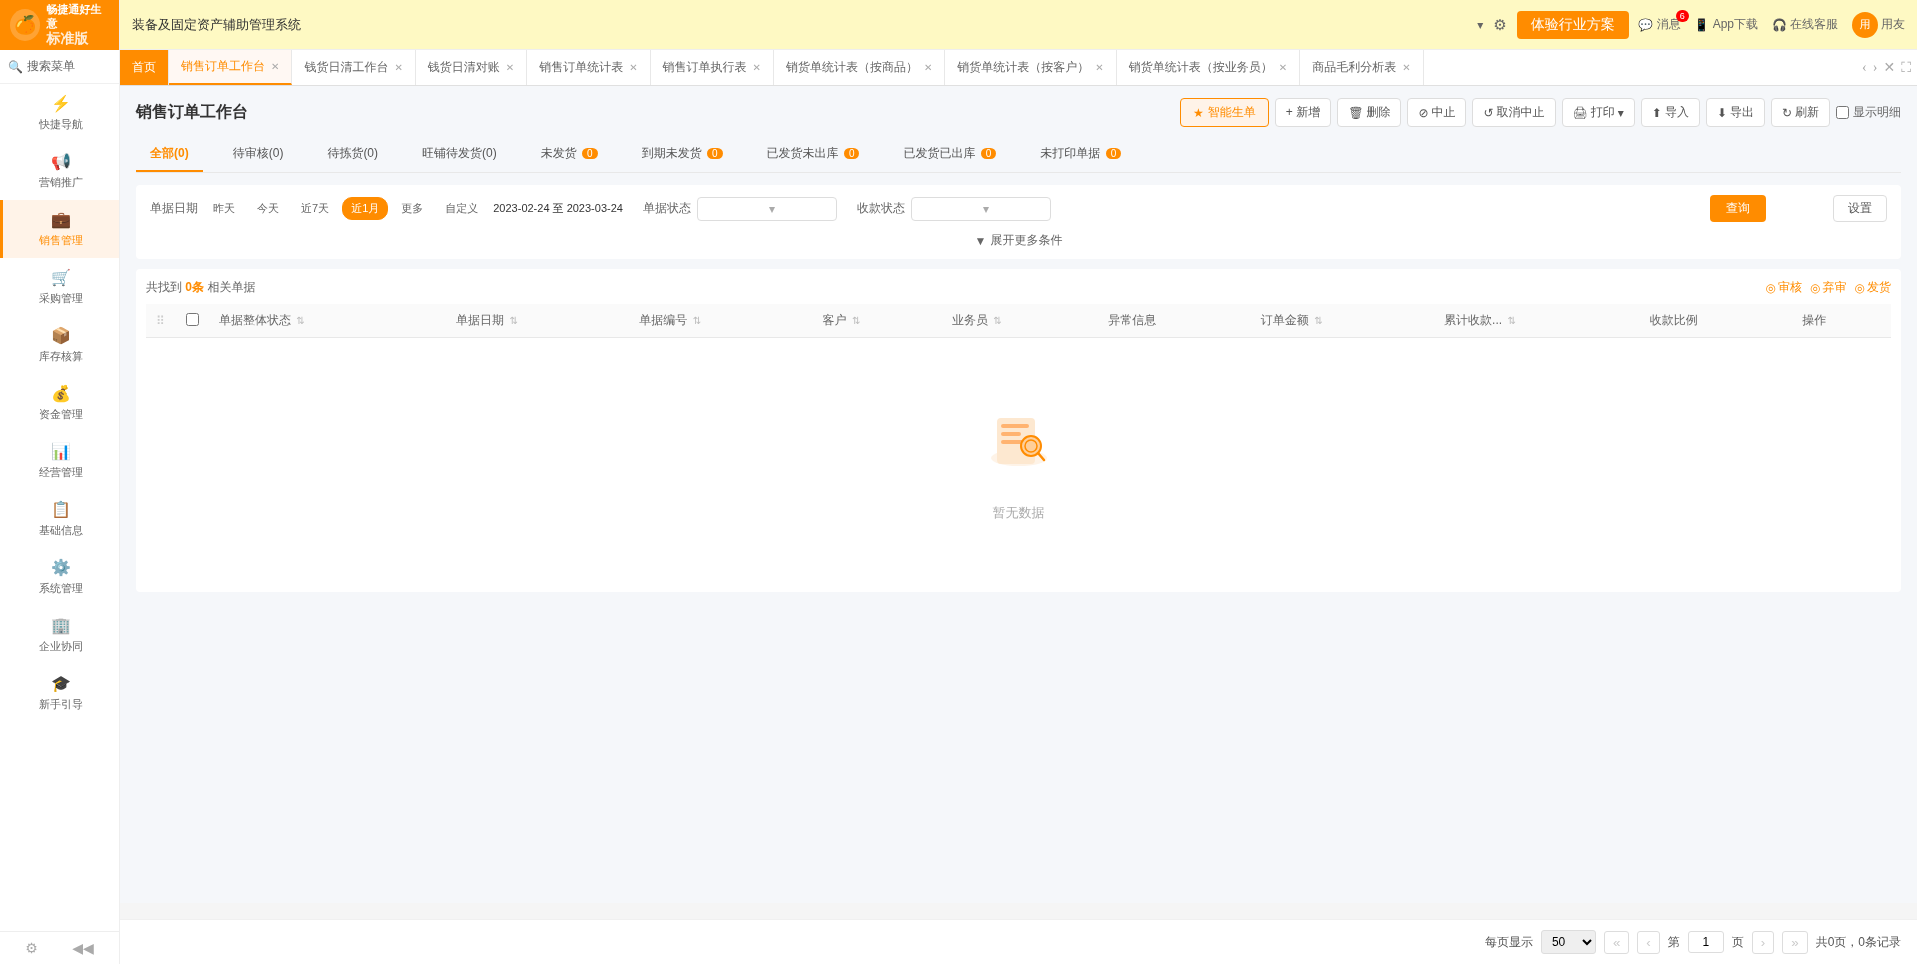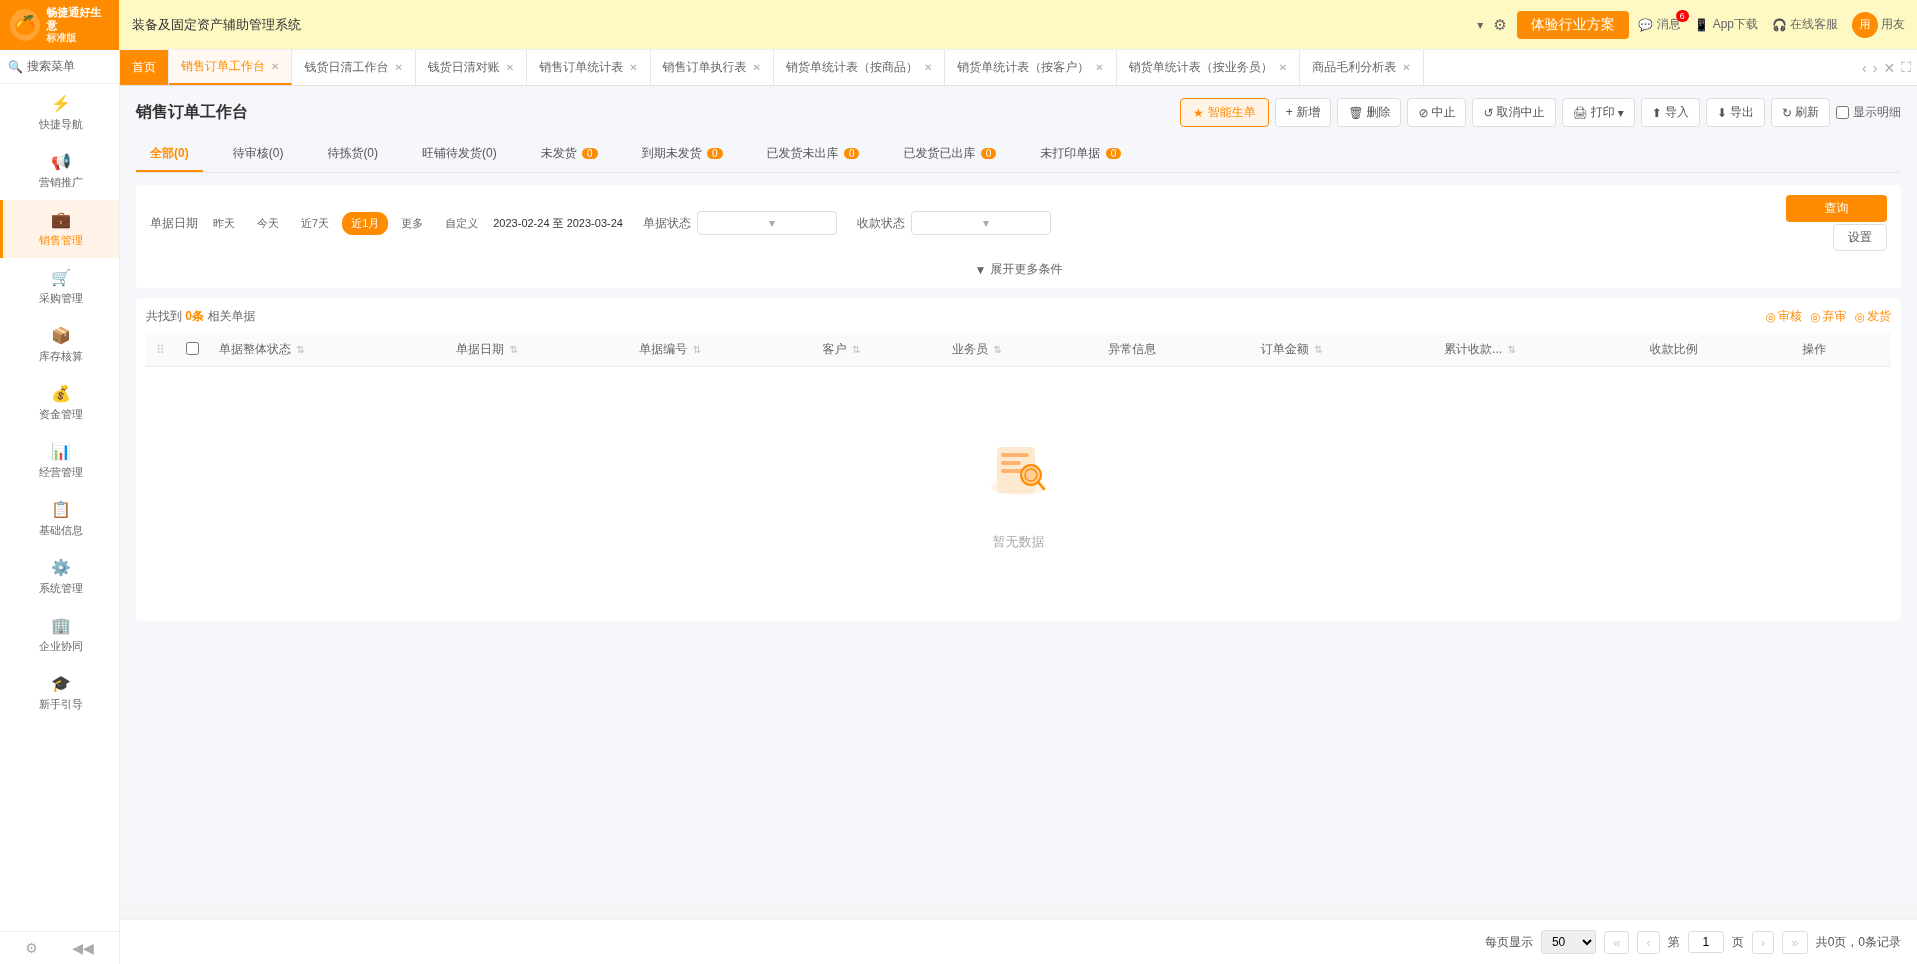--- a/index.html
+++ b/index.html
@@ -26,21 +26,21 @@
     .topbar-title { font-size: 13px; color: #333; flex: 1; }
     .topbar-dropdown { display: flex; align-items: center; gap: 4px; cursor: pointer; color: #666; font-size: 12px; }
     .topbar-btn-industry { background: #ff8c00; color: #fff; border: none; border-radius: 4px; padding: 5px 14px; cursor: pointer; font-size: 14px; }
     .topbar-icons { display: flex; align-items: center; gap: 14px; margin-left: auto; color: #666; font-size: 12px; }
     .topbar-icon-item { display: flex; align-items: center; gap: 3px; cursor: pointer; position: relative; }
     .badge-red { background: #f00; color: #fff; border-radius: 8px; font-size: 9px; padding: 1px 4px; position: absolute; top: -6px; right: -8px; }
     .gear-icon { font-size: 15px; cursor: pointer; color: #666; }
     .topbar-avatar { width: 26px; height: 26px; background: #ff8c00; border-radius: 50%; display: flex; align-items: center; justify-content: center; color: #fff; font-size: 11px; }
 
     
-    .tabbar { background: #fff; border-bottom: 1px solid #e0e0e0; display: flex; align-items: center; height: 36px; overflow: hidden; }
+    .tabbar { background: #fff; border-bottom: 1px solid #e0e0e0; display: flex; align-items: center; height: 36px; overflow: hidden; font-family: Liberation Serif, serif; }
     .tabbar-tab { display: flex; align-items: center; gap: 4px; padding: 0 12px; height: 100%; border-right: 1px solid #e8e8e8; cursor: pointer; color: #666; font-size: 12px; white-space: nowrap; flex-shrink: 0; }
     .tabbar-tab.active { background: #fff8f3; color: #ff8c00; border-bottom: 2px solid #ff8c00; }
     .tabbar-tab.home { background: #ff8c00; color: #fff; }
     .tabbar-close { font-size: 10px; color: #aaa; margin-left: 2px; }
     .tabbar-arrows { display: flex; align-items: center; margin-left: auto; padding: 0 4px; gap: 2px; }
     .tabbar-arrow { cursor: pointer; color: #aaa; font-size: 14px; padding: 2px; }
     .tabbar-pin { cursor: pointer; color: #aaa; font-size: 14px; padding: 2px; }
 
     
     .content { flex: 1; overflow: auto; background: #f5f7fa; }
@@ -66,21 +66,21 @@
     .filter-row { display: flex; align-items: center; gap: 20px; flex-wrap: wrap; }
     .filter-item { display: flex; align-items: center; gap: 6px; }
     .filter-label { color: #666; font-size: 12px; white-space: nowrap; }
     .filter-date-group { display: flex; align-items: center; gap: 4px; }
     .filter-date-btn { padding: 3px 8px; border-radius: 3px; cursor: pointer; font-size: 11px; color: #666; border: 1px solid transparent; }
     .filter-date-btn.active { background: #ff8c00; color: #fff; border-color: #ff8c00; border-radius: 10px; }
     .filter-date-range { color: #333; font-size: 11px; }
     .filter-select { border: 1px solid #ddd; border-radius: 4px; padding: 4px 8px; font-size: 12px; color: #333; background: #fff; display: flex; align-items: center; gap: 4px; cursor: pointer; min-width: 140px; }
     .filter-select span { flex: 1; color: #aaa; }
     .expand-btn { display: flex; align-items: center; gap: 4px; color: #666; font-size: 12px; cursor: pointer; margin: 0 auto; margin-top: 6px; }
-    .query-btns { display: flex; flex-direction: column; gap: 2px; margin-left: auto; }
+    .query-btns { display: flex; gap: 20px; margin-left: auto; }
     .btn-query { background: #ff8c00; color: #fff; border: none; border-radius: 4px; padding: 5px 16px; cursor: pointer; font-size: 12px; }
     .btn-setting { background: #fff; border: 1px solid #ddd; border-radius: 4px; padding: 4px 14px; cursor: pointer; font-size: 12px; color: #555; margin-left: 47px; }
 
     
     .table-area { background: #fff; border-radius: 4px; padding: 10px; }
     .table-header-row { display: flex; align-items: center; justify-content: space-between; margin-bottom: 8px; }
     .table-count { color: #666; font-size: 12px; }
     .table-count strong { color: #ff8c00; }
     .table-top-actions { display: flex; align-items: center; gap: 8px; }
     .tbl-btn { font-size: 12px; color: #ff8c00; cursor: pointer; display: flex; align-items: center; gap: 2px; }
@@ -114,21 +114,21 @@
     ::-webkit-scrollbar-track { background: #f5f5f5; }
   </style>
 </head>
 <body>
 
 <div class="sidebar">
   <div class="sidebar-logo">
     <div class="sidebar-logo-icon">🍊</div>
     <div class="sidebar-logo-text">
       <div>畅捷通好生意</div>
-      <div style="font-size:10px;opacity:0.85">标准版</div>
+      <div style="font-size:14px;opacity:0.85">标准版</div>
     </div>
   </div>
 
   <div class="sidebar-search">
     <span>🔍</span>
     <span>搜索菜单</span>
   </div>
 
   <div class="sidebar-nav-item">
     <span class="nav-icon">⚡</span>

